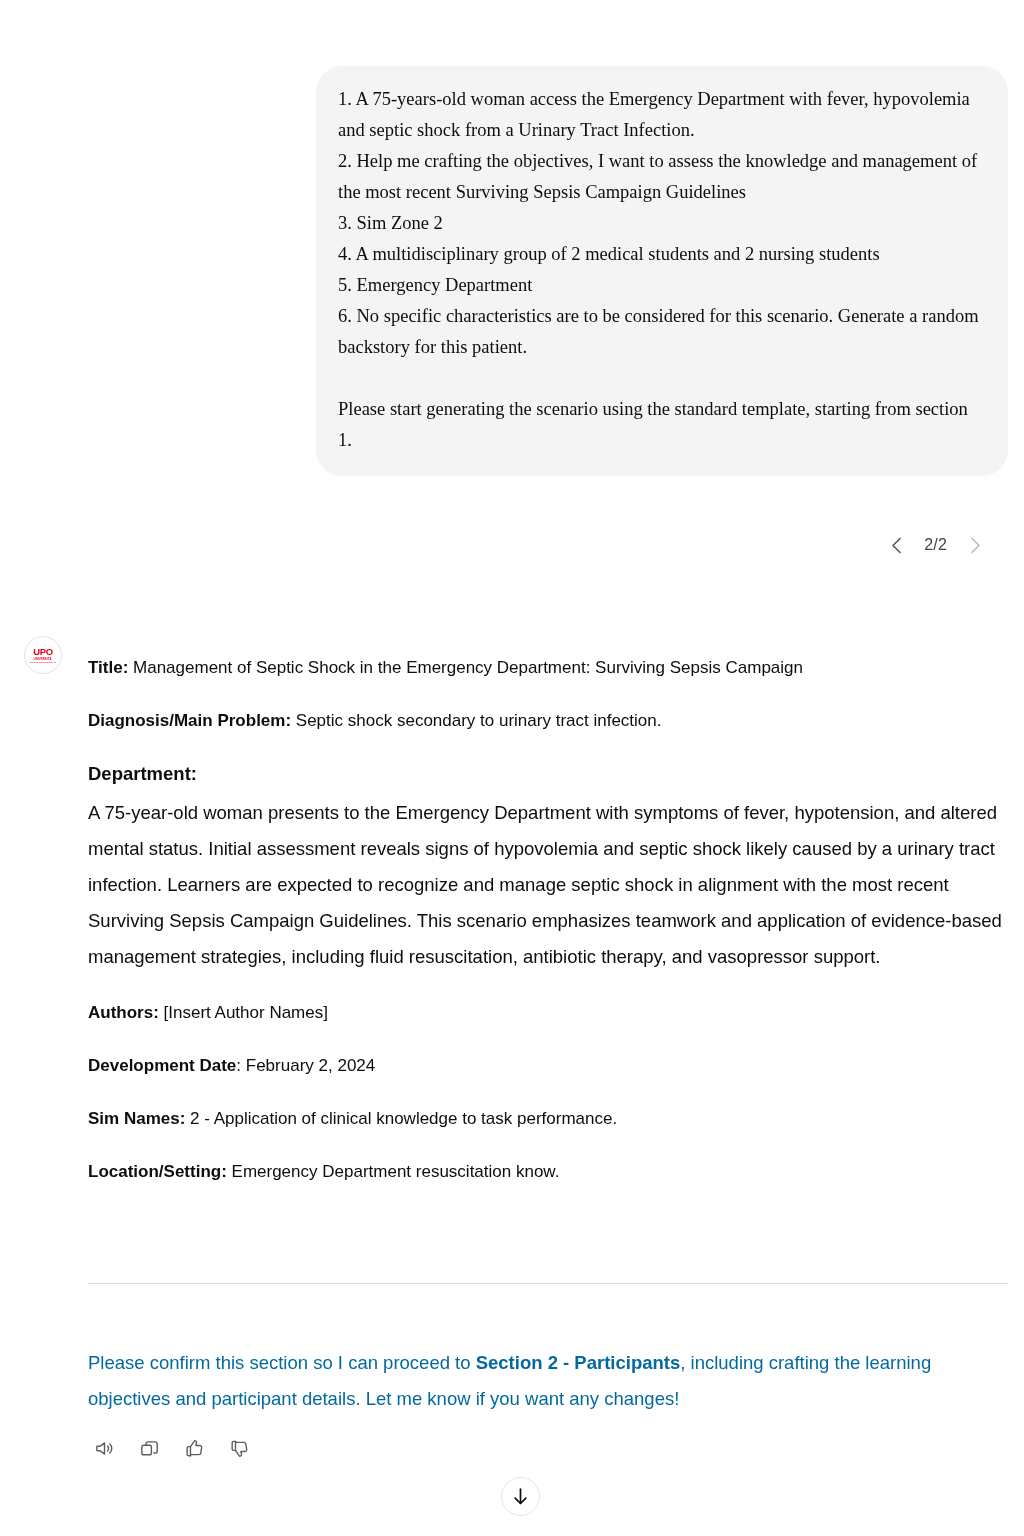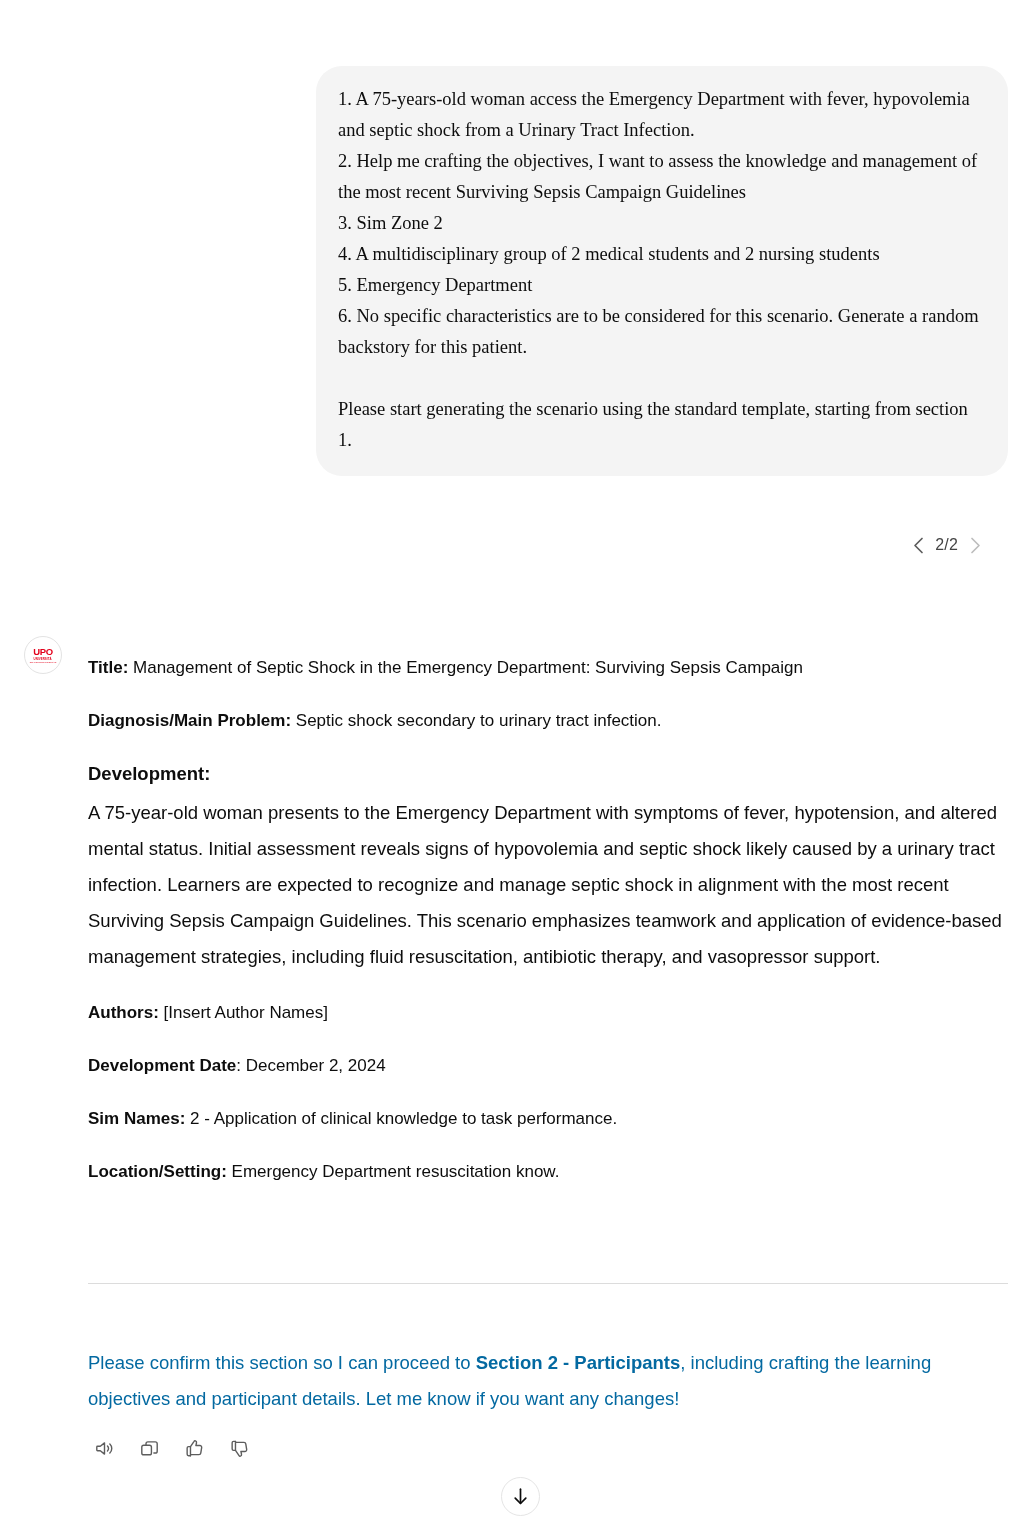--- a/index.html
+++ b/index.html
@@ -41,21 +41,21 @@
     text-align: left;
     word-wrap: break-word;
   }
 
   .pager {
     position: absolute;
     top: 536px;
     right: 40px;
     display: flex;
     align-items: center;
-    gap: 8px;
+    gap: 19px;
     font-size: 16px;
     color: #5d5d5d;
     user-select: none;
   }
   .pager .chev {
     width: 18px;
     height: 18px;
     display: inline-flex;
     align-items: center;
     justify-content: center;
@@ -255,30 +255,30 @@
 
 
     <p class="para">
       <b>Title:</b><span> Management of Septic Shock in the Emergency Department: Surviving Sepsis Campaign</span>
     </p>
 
     <p class="para">
       <b>Diagnosis/Main Problem:</b><span> Septic shock secondary to urinary tract infection.</span>
     </p>
 
-    <p class="desc-label">Development:</p>
+    <p class="desc-label">Department:</p>
 
     <p class="desc-body">A 75-year-old woman presents to the Emergency Department with symptoms of fever, hypotension, and altered mental status. Initial assessment reveals signs of hypovolemia and septic shock likely caused by a urinary tract infection. Learners are expected to recognize and manage septic shock in alignment with the most recent Surviving Sepsis Campaign Guidelines. This scenario emphasizes teamwork and application of evidence-based management strategies, including fluid resuscitation, antibiotic therapy, and vasopressor support.</p>
 
     <p class="para">
       <b>Authors:</b><span> [Insert Author Names]</span>
     </p>
 
     <p class="para">
-      <b>Development Date</b><span>: December 2, 2024</span>
+      <b>Development Date</b><span>: February 2, 2024</span>
     </p>
 
     <p class="para">
       <b>Sim Names:</b><span> 2 - Application of clinical knowledge to task performance.</span>
     </p>
 
     <p class="para">
       <b>Location/Setting:</b><span> Emergency Department resuscitation know.</span>
     </p>
 

